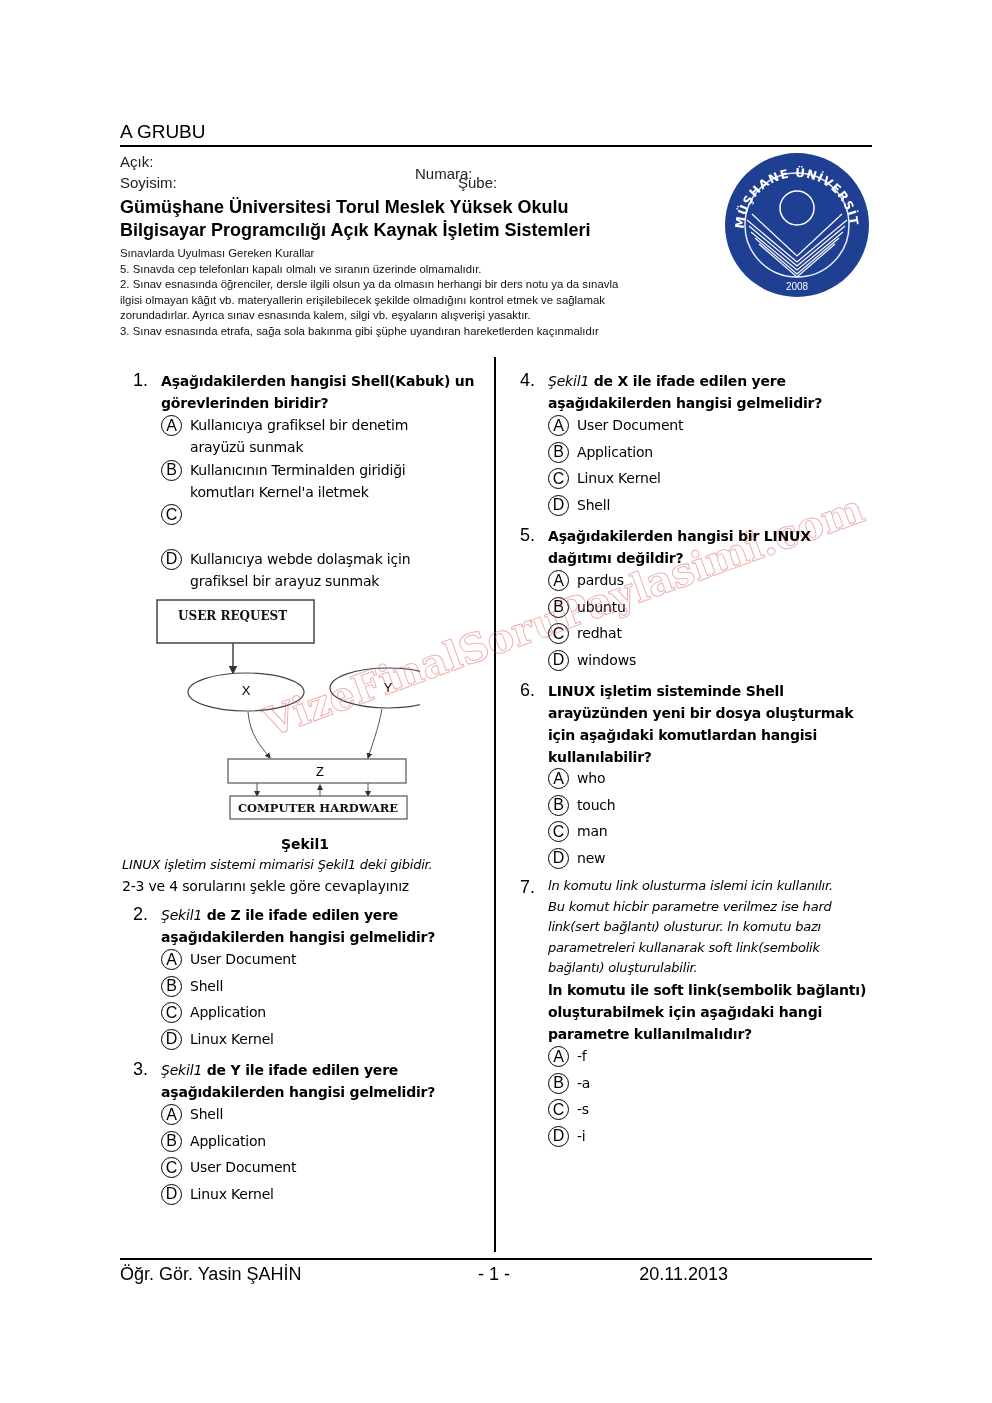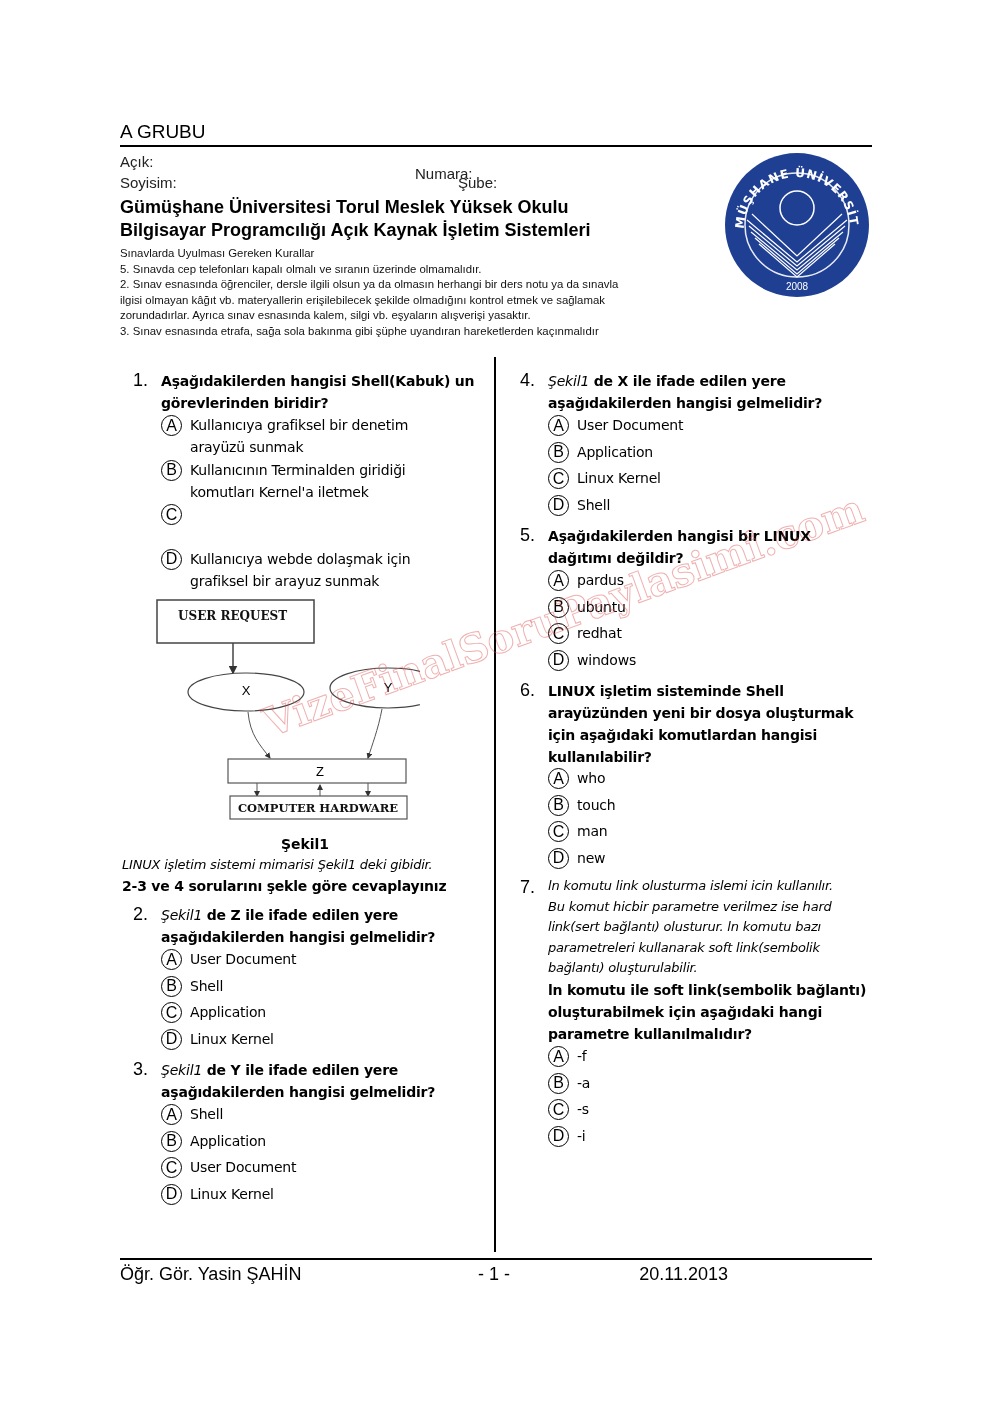--- a/index.html
+++ b/index.html
@@ -34,21 +34,21 @@
     .opt { position: relative; height: 26.5px; display: flex; align-items: flex-start; }
     .opt.two { height: 44.5px; }
     .bubble { width: 21px; height: 21px; border: 1.6px solid #000; border-radius: 50%; box-sizing: border-box; display: flex; align-items: center; justify-content: center; font-family: "Liberation Sans", sans-serif; font-size: 16px; line-height: 1; margin-right: 8px; flex: 0 0 auto; margin-top: 1px; }
     .opt-text { font-family: "DejaVu Sans", sans-serif; font-size: 14px; line-height: 22px; letter-spacing: -0.2px; }
 
     .italic-note { font-style: italic; font-weight: normal; font-size: 13px; line-height: 20.5px; }
 
     .diagram { position: absolute; left: 150px; top: 595px; width: 270px; height: 230px; }
     .fig-caption { position: absolute; left: 120px; top: 836px; width: 370px; text-align: center; font-family: "DejaVu Sans", sans-serif; font-weight: bold; font-size: 14px; }
     .fig-desc { position: absolute; left: 122px; top: 857px; font-family: "DejaVu Sans", sans-serif; font-style: italic; font-size: 13px; white-space: nowrap; letter-spacing: -0.2px; }
-    .fig-instr { position: absolute; left: 122px; top: 878px; font-family: "DejaVu Sans", sans-serif; font-weight: bold; font-size: 14px; white-space: nowrap; letter-spacing: -0.2px; }
+    .fig-instr { position: absolute; left: 122px; top: 878px; font-family: "DejaVu Sans", sans-serif; font-weight: normal; font-size: 14px; white-space: nowrap; letter-spacing: -0.2px; }
 
     .watermark { position: absolute; left: 265px; top: 700px; font-family: "DejaVu Serif", serif; font-weight: bold; font-size: 40px; color: transparent; -webkit-text-stroke: 1px rgba(220, 80, 80, 0.45); transform: rotate(-20deg); transform-origin: left center; white-space: nowrap; pointer-events: none; }
 
     .bottom-rule { position: absolute; left: 120px; top: 1258px; width: 752px; height: 2px; background: #000; }
     .footer { position: absolute; top: 1264px; font-family: "Liberation Sans", sans-serif; font-size: 18px; }
     .footer-left { left: 120px; }
     .footer-mid { left: 478px; }
     .footer-right { right: 120px; margin-left: 22px; }
   </style>
 </head>

